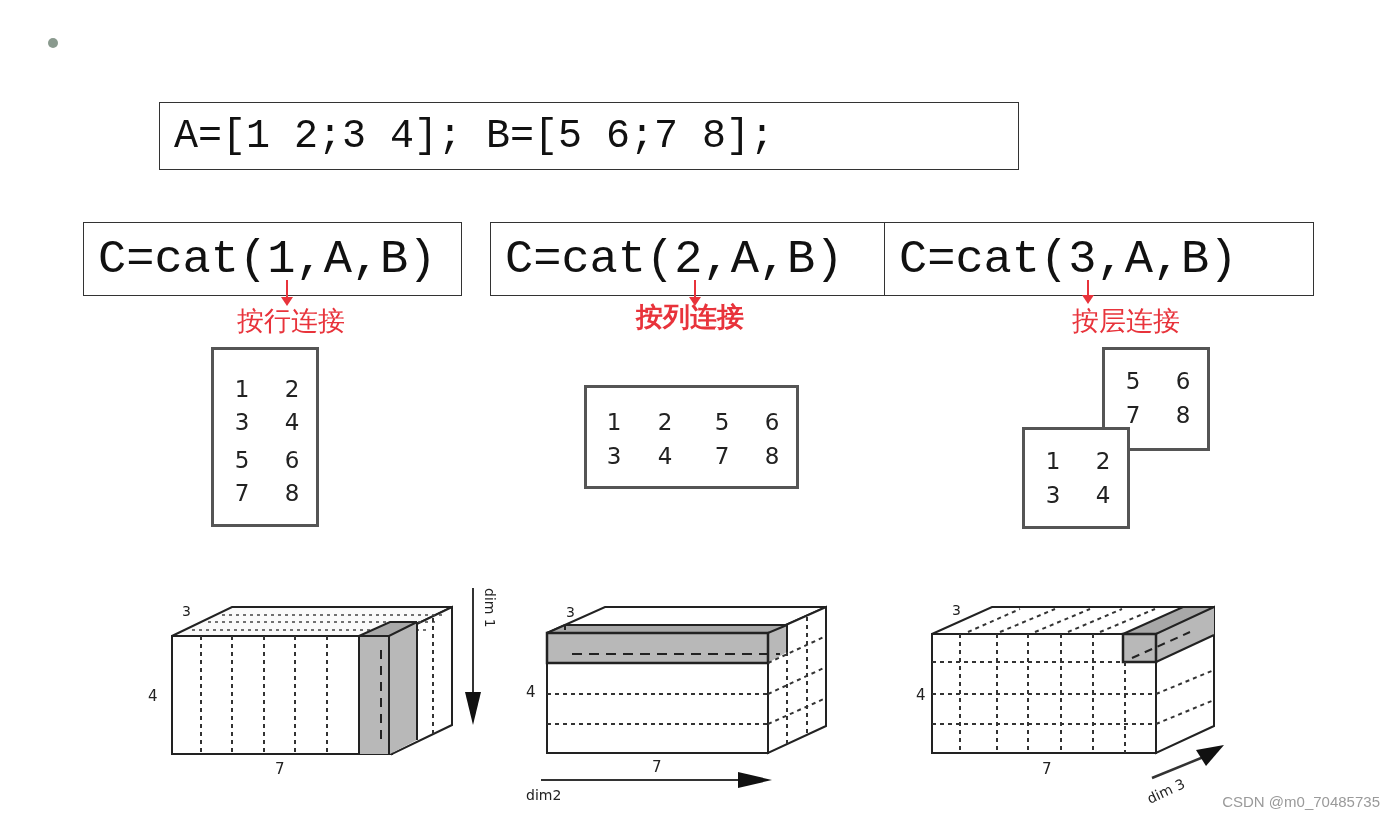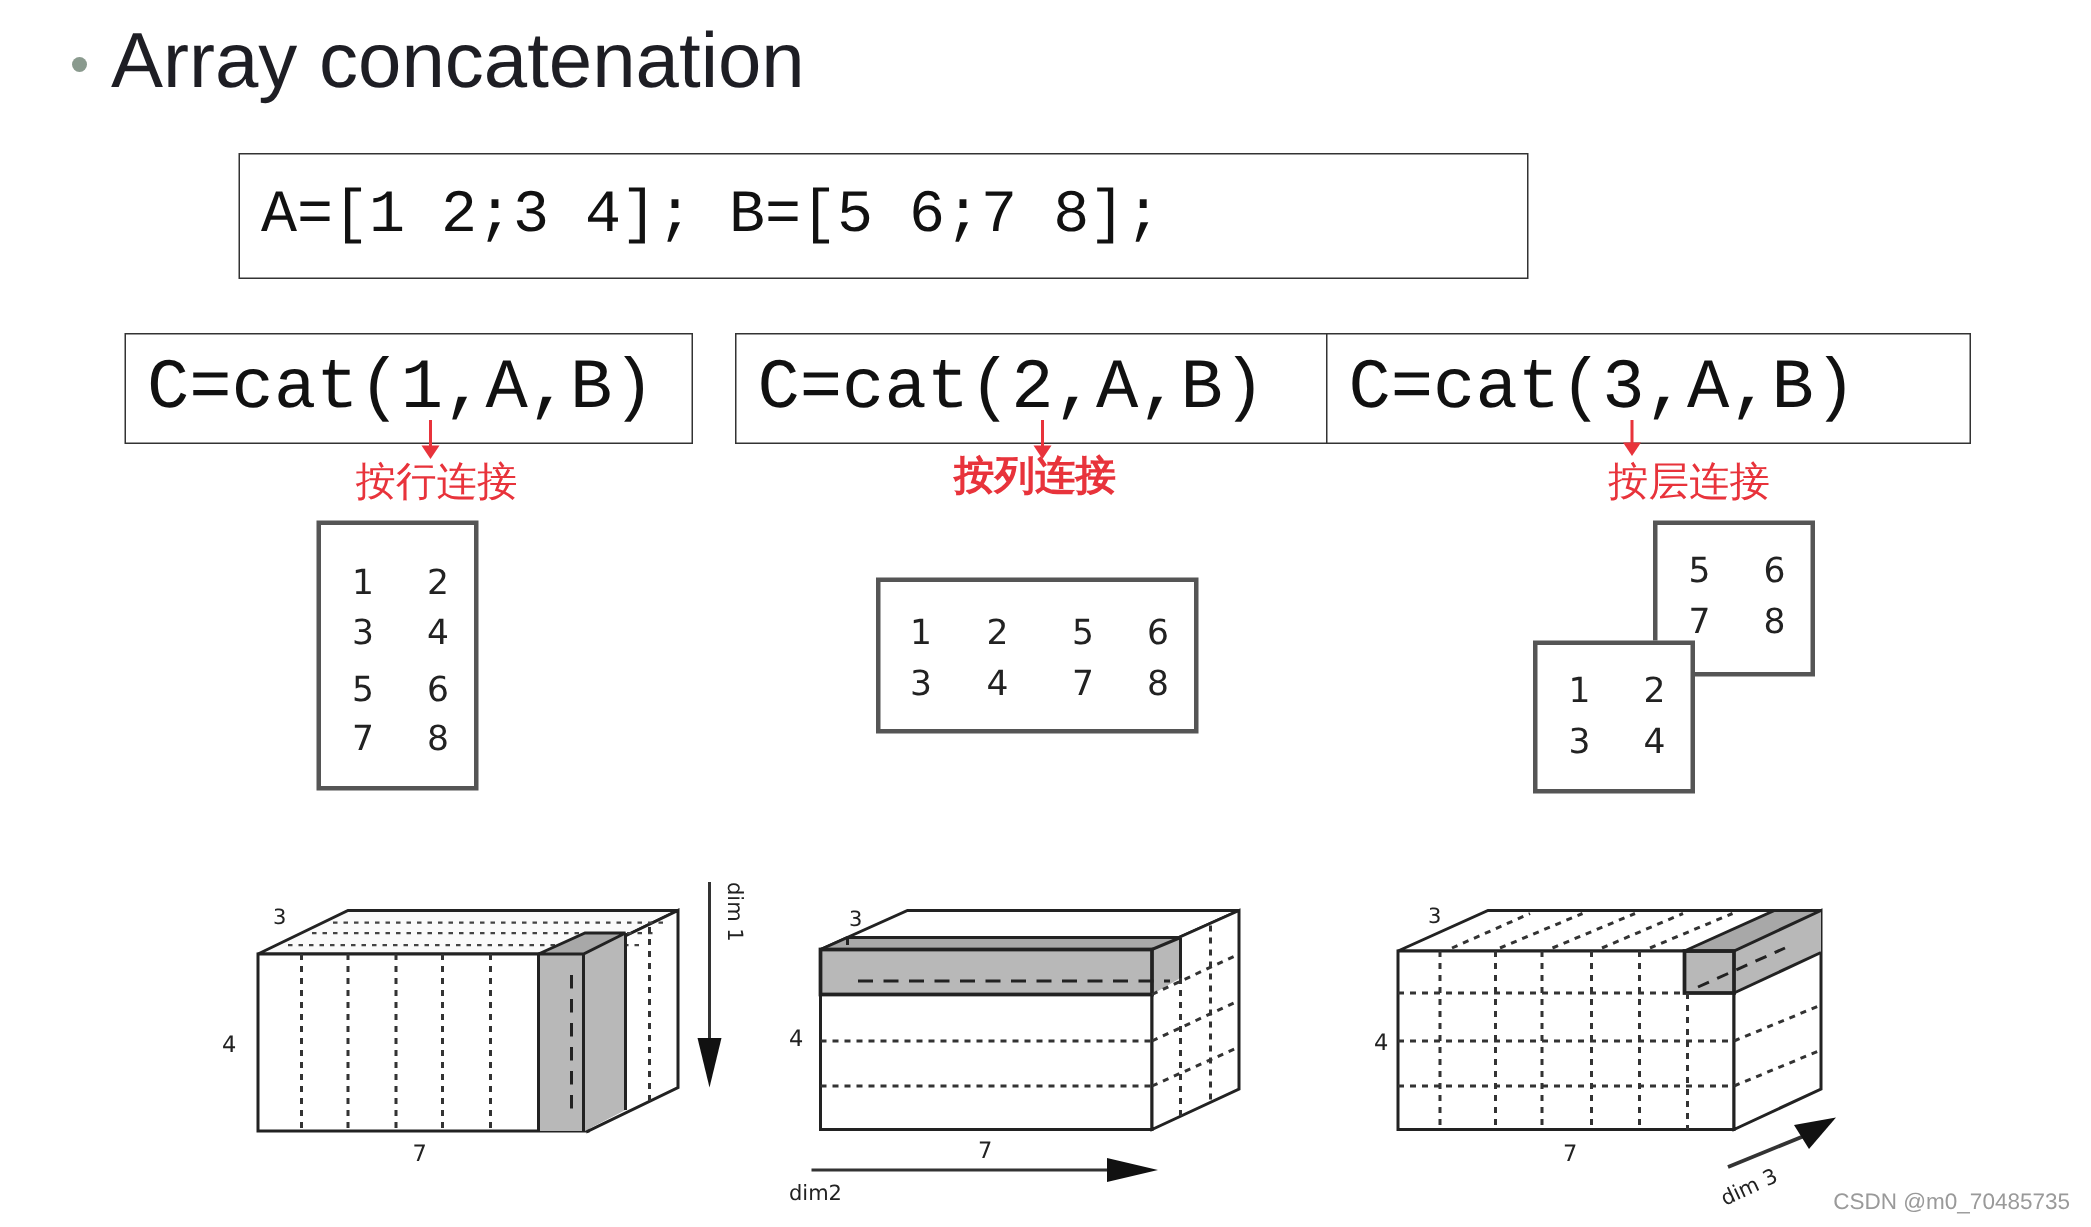--- a/index.html
+++ b/index.html
@@ -2,36 +2,35 @@
 <html><head>
 <meta charset="utf-8">
 <style>
   html, body { margin:0; padding:0; }
   body { width:1394px; height:818px; background:#ffffff; position:relative; overflow:hidden; font-family:"Liberation Sans", sans-serif; color:#1a1a1a; }
   .abs { position:absolute; }
   .title-row { left:48px; top:6px; height:70px; display:flex; align-items:center; }
   .bullet { width:10px; height:10px; border-radius:50%; background:#8a9a8e; margin-right:16px; margin-top:4px; }
   .title { font-size:52px; color:#1e1e24; letter-spacing:0px; }
   .code-box { border:1.5px solid #333; background:#fff; font-family:"Liberation Mono", monospace; color:#111; display:flex; align-items:center; box-sizing:border-box; }
-  .code-def { left:159px; top:102px; width:860px; height:84px; font-size:40px; padding-left:14px; white-space:pre; }
+  .code-def { left:159px; top:102px; width:860px; height:68px; font-size:40px; padding-left:14px; white-space:pre; }
   .code-cat { height:74px; font-size:47px; padding-left:14px; white-space:pre; }
   .red-label { color:#e8333b; font-size:27px; font-family:"DejaVu Sans", sans-serif; }
   .arrow { width:2px; background:#e8333b; }
   .arrow::after { content:""; position:absolute; left:-5px; bottom:-2px; border-left:6px solid transparent; border-right:6px solid transparent; border-top:9px solid #e8333b; }
   .matrix { border:3px solid #555; background:#fff; box-sizing:border-box; font-family:"DejaVu Sans", sans-serif; font-size:23px; color:#222; }
   .mcell { position:absolute; width:30px; text-align:center; }
   .watermark { right:14px; bottom:8px; font-size:15px; color:#9a9a9a; }
   svg text { font-family:"DejaVu Sans", sans-serif; }
 </style>
 </head>
 <body>
 
 <div class="abs title-row">
   <div class="bullet"></div>
-  <div class="title">Array concatenation</div>
 </div>
 
 <div class="abs code-box code-def">A=[1 2;3 4]; B=[5 6;7 8];</div>
 
 <div class="abs code-box code-cat" style="left:83px; top:222px; width:379px;">C=cat(1,A,B)</div>
 <div class="abs code-box code-cat" style="left:490px; top:222px; width:456px;">C=cat(2,A,B)</div>
 <div class="abs code-box code-cat" style="left:884px; top:222px; width:430px;">C=cat(3,A,B)</div>
 
 <div class="abs arrow" style="left:286px; top:280px; height:24px;"></div>
 <div class="abs arrow" style="left:694px; top:280px; height:24px;"></div>

